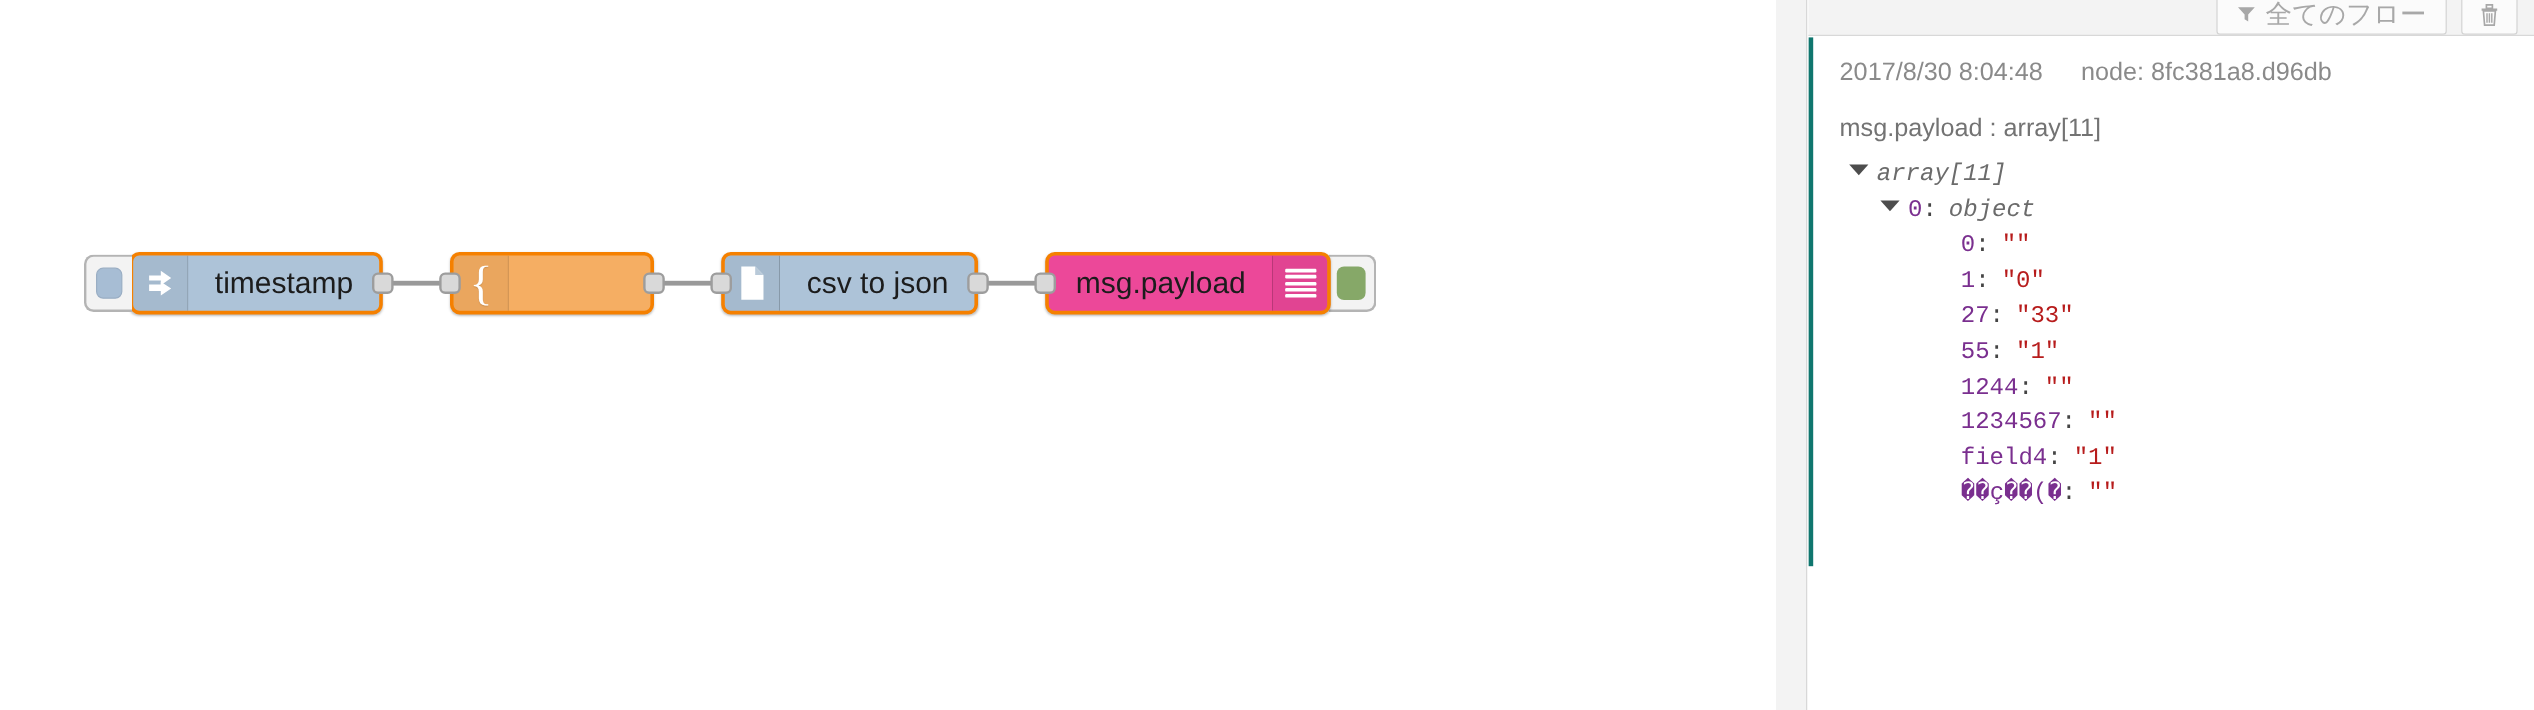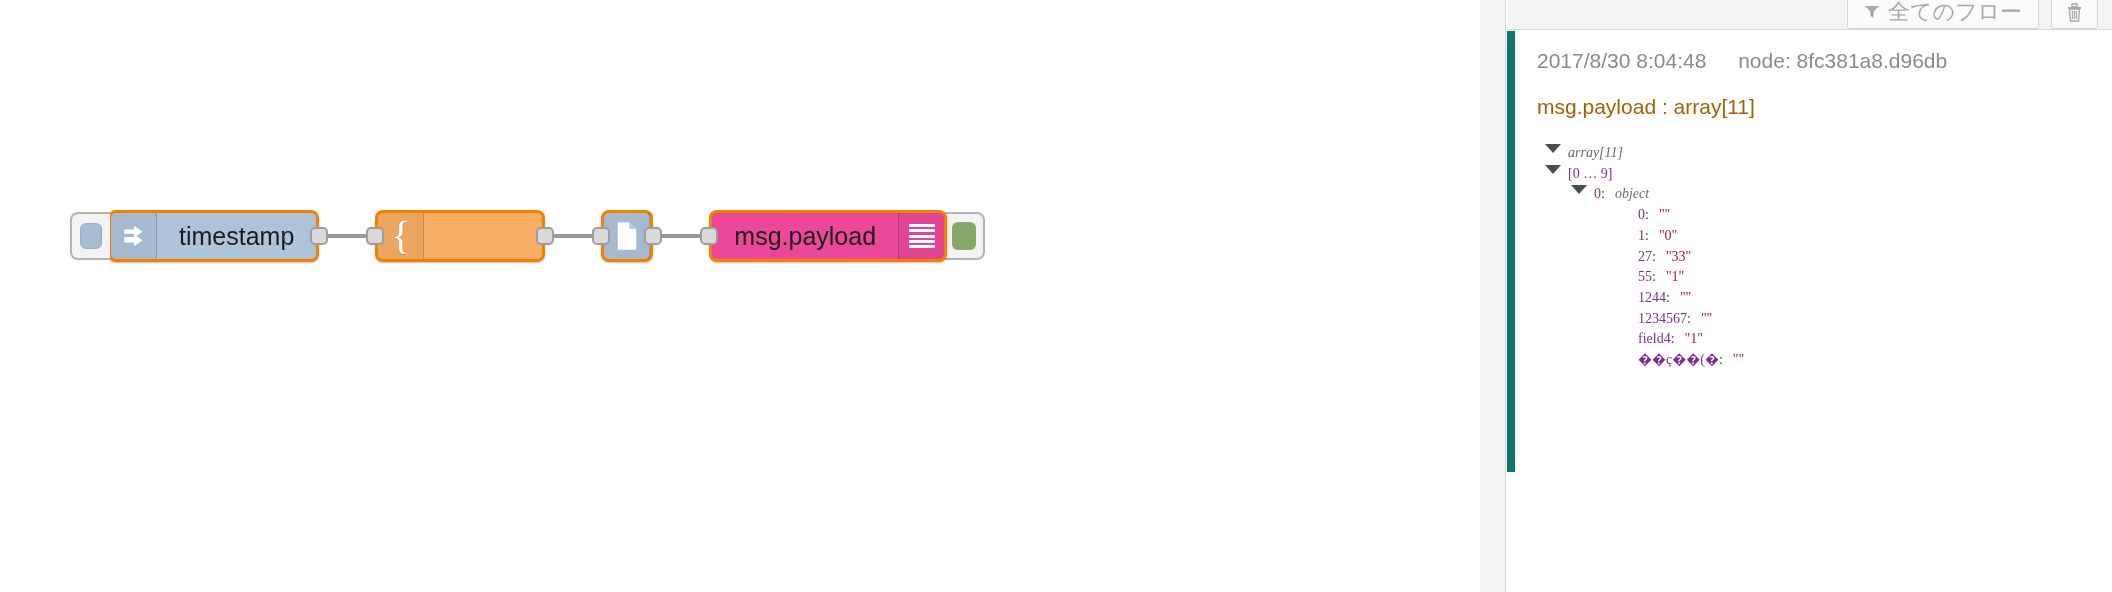--- a/index.html
+++ b/index.html
@@ -148,35 +148,35 @@
   .tb-btn.icon-only { padding: 0 14px; }
   .tb-filter-ico { width: 16px; height: 16px; }
   .tb-trash-ico  { width: 17px; height: 19px; }
 
   .sb-body {
     position: absolute; left: 27px; top: 31px; right: 0; bottom: 0;
     background: #ffffff;
     overflow: hidden;
   }
   .msg-entry {
-    border-left: 8px solid #0f766e;
+    border-left: 4px solid #0f766e;
     padding: 18px 0 0 22px;
     height: 100%;
   }
   .msg-meta {
     font-size: 21px; color: #8a8a8a; margin-bottom: 22px;
     white-space: nowrap;
   }
   .msg-meta .node-id { margin-left: 26px; }
   .msg-topic {
-    font-size: 21px; color: #a16207; margin-bottom: 24px;
+    font-size: 21px; color: #737373; margin-bottom: 12px;
     white-space: nowrap;
   }
 
-  .tree { font-family: Liberation Serif, serif; font-size: 14px; }
+  .tree { font-family: Liberation Mono, monospace; font-size: 20px; }
   .tree-row {
     display: flex; align-items: baseline;
     line-height: 1.48; white-space: nowrap;
   }
   .tree-row.lvl0 { padding-left: 8px; }
   .tree-row.lvl1 { padding-left: 8px; }
   .tree-row.lvl2 { padding-left: 34px; }
   .tree-row.lvl3 { padding-left: 78px; }
 
   .caret {
@@ -230,20 +230,21 @@
       <div class="wire"></div>
 
       <div class="node blue">
         <div class="port in"></div>
         <div class="icon-box">
           <svg class="ico-file" viewBox="0 0 20 26">
             <path d="M2 1h10l6 6v18H2z" fill="#ffffff"></path>
             <path d="M12 1l6 6h-6z" fill="#b9cad9"></path>
           </svg>
         </div>
+        <div class="label">csv to json</div>
         <div class="port out"></div>
       </div>
 
       <div class="wire"></div>
 
       <div class="node green">
         <div class="port in"></div>
         <div class="label">msg.payload</div>
         <div class="icon-box right">
           <span class="ico-lines">
@@ -288,24 +289,20 @@
         <div class="msg-meta">
           <span>2017/8/30 8:04:48</span>
           <span class="node-id">node: 8fc381a8.d96db</span>
         </div>
         <div class="msg-topic">msg.payload : array[11]</div>
         <div class="tree" id="tree">
             <div class="tree-row lvl0">
               <span class="caret"></span>
               <span class="t-type">array[11]</span>
             </div>
-            <div class="tree-row lvl1">
-              <span class="caret"></span>
-              <span class="t-range">[0 … 9]</span>
-            </div>
             <div class="tree-row lvl2">
               <span class="caret"></span>
               <span class="t-key">0</span>
               <span class="t-colon">:</span>
               <span class="t-type" style="margin-left: 10px;">object</span>
             </div>
             <div class="tree-row lvl3">
               <span style="display: inline-block; width: 23px;"></span>
               <span class="t-key">0</span>
               <span class="t-colon">:</span>

